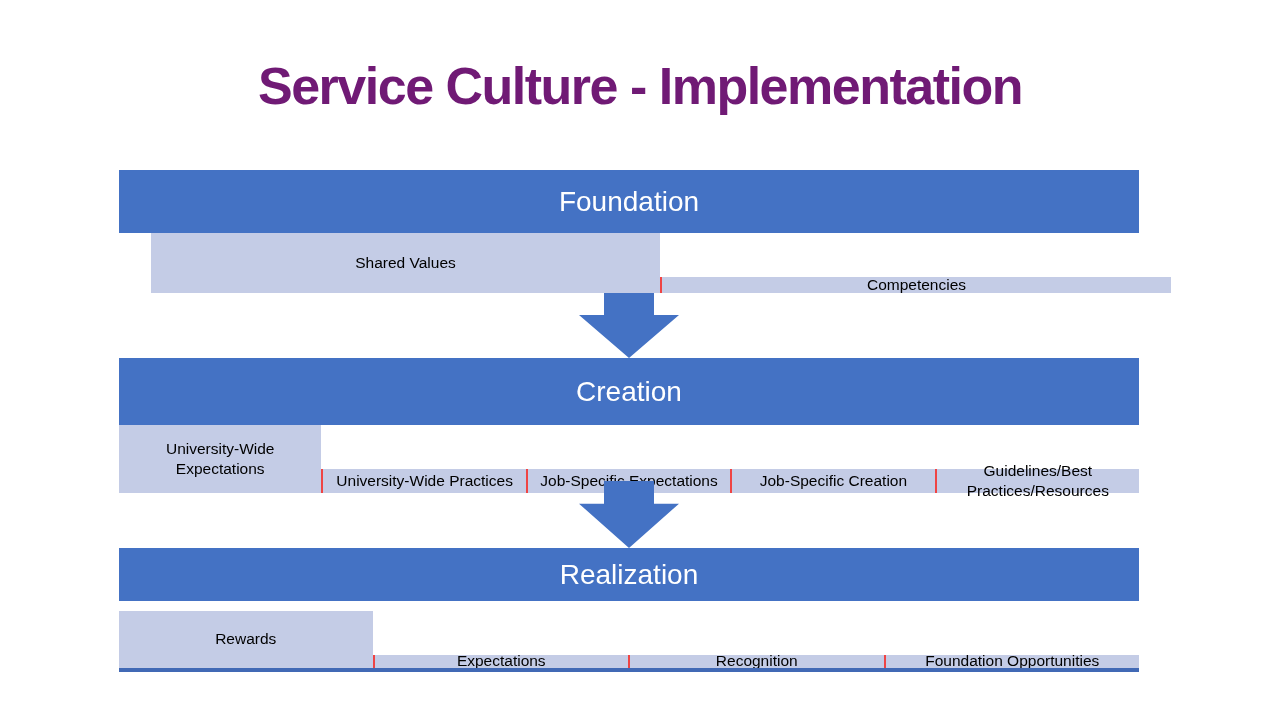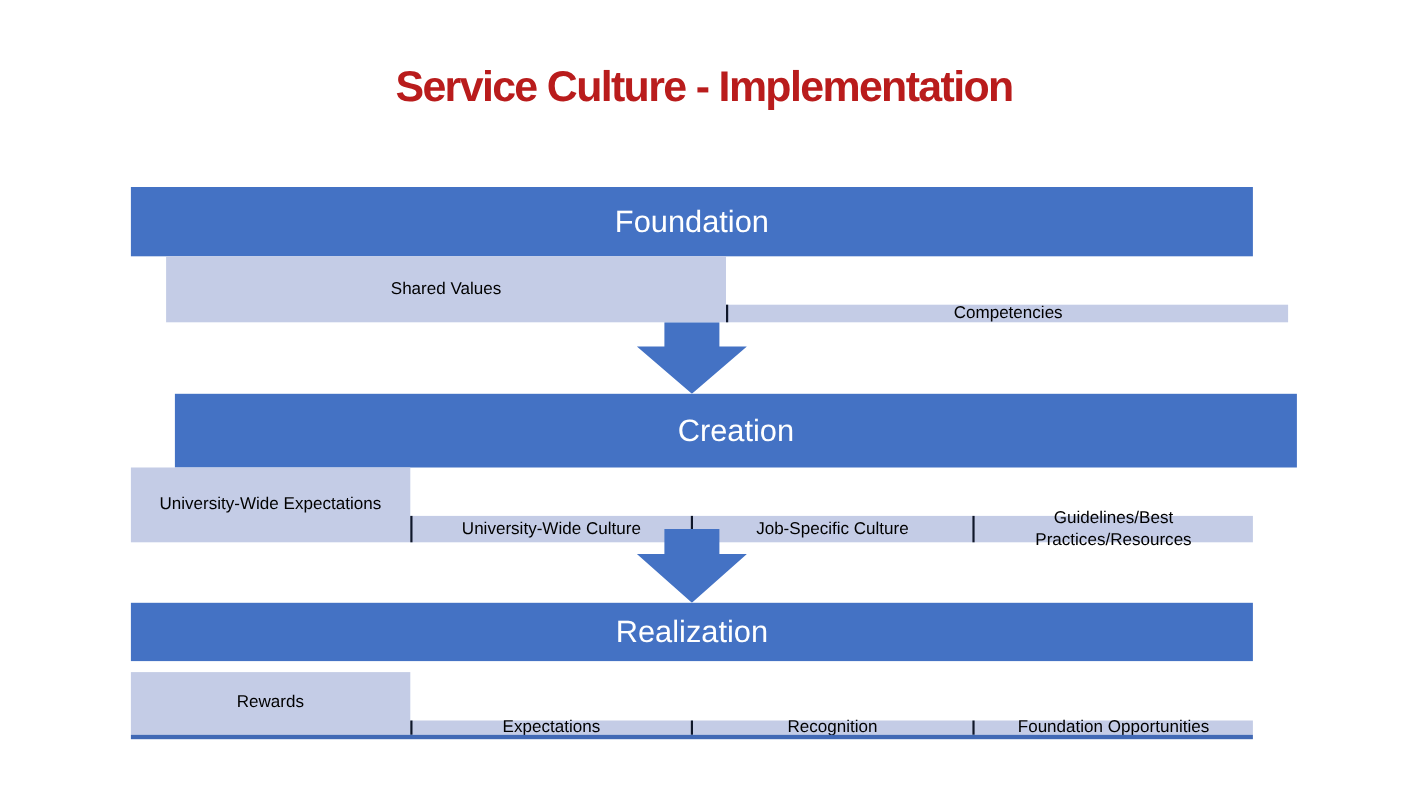--- a/index.html
+++ b/index.html
@@ -7,23 +7,23 @@
     width: 1280px; height: 720px;
     background: #ffffff;
     font-family: "Liberation Sans", sans-serif;
     position: relative;
     overflow: hidden;
   }
   .slide-title {
     position: absolute;
     left: 0; top: 60px; width: 1280px;
     text-align: center;
-    font-size: 39px;
+    font-size: 52px;
     font-weight: bold;
-    color: #b91c1c;
+    color: #701a75;
     letter-spacing: -1.5px;
     line-height: 1;
     white-space: nowrap;
   }
   .diagram {
     position: absolute;
     left: 119px; top: 170px;
     width: 1020px; height: 504px;
   }
   .sec-header {
@@ -31,21 +31,21 @@
     left: 0; width: 1020px;
     background: #4472C4;
     color: #ffffff;
     font-size: 28px;
     display: flex;
     align-items: center;
     justify-content: center;
     text-align: center;
   }
   #foundation-header   { top: 0;     height: 63px; }
-  #creation-header     { top: 188px; height: 67px; margin-left: 40px; }
+  #creation-header     { top: 188px; height: 67px; }
   #realization-header  { top: 378px; height: 53px; }
   .band {
     position: absolute;
     left: 0; width: 1020px;
     display: flex;
   }
   #foundation-band   { top: 63px;  height: 60px; padding-left: 32px; }
   #creation-band     { top: 255px; height: 68px; }
   #realization-band  { top: 441px; height: 57px; border-radius: 15px; }
   .cell {
@@ -54,21 +54,21 @@
     color: #000000;
     font-size: 15.5px;
     line-height: 1.32;
     display: flex;
     align-items: center;
     justify-content: center;
     text-align: center;
     padding: 2px 8px;
     box-sizing: border-box;
   }
-  .cell + .cell { border-left: 2px solid #0f172a; margin-top: 44px; }
+  .cell + .cell { border-left: 2px solid #ef4444; margin-top: 44px; }
   .accent-line {
     position: absolute;
     left: 0; top: 498px;
     width: 1020px; height: 4px;
     background: #4169B5;
   }
   .down-arrow {
     position: absolute;
     left: 460px;
     width: 100px;
@@ -94,22 +94,23 @@
 
   <svg class="down-arrow" id="arrow-1" viewBox="0 0 100 65" preserveAspectRatio="none" aria-hidden="true">
     <polygon points="25,0 75,0 75,22 100,22 50,65 0,22 25,22" fill="#4472C4"></polygon>
   </svg>
 
   <div class="sec-header" id="creation-header">
     <span>Creation</span>
   </div>
   <div class="band" id="creation-band">
     <div class="cell">University-Wide Expectations</div>
-    <div class="cell">University-Wide Culture</div>
-    <div class="cell">Job-Specific Culture</div>
+    <div class="cell">University-Wide Practices</div>
+    <div class="cell">Job-Specific Expectations</div>
+    <div class="cell">Job-Specific Creation</div>
     <div class="cell">Guidelines/Best Practices/Resources</div>
   </div>
 
   <svg class="down-arrow" id="arrow-2" viewBox="0 0 100 65" preserveAspectRatio="none" aria-hidden="true">
     <polygon points="25,0 75,0 75,22 100,22 50,65 0,22 25,22" fill="#4472C4"></polygon>
   </svg>
 
   <div class="sec-header" id="realization-header">
     <span>Realization</span>
   </div>

